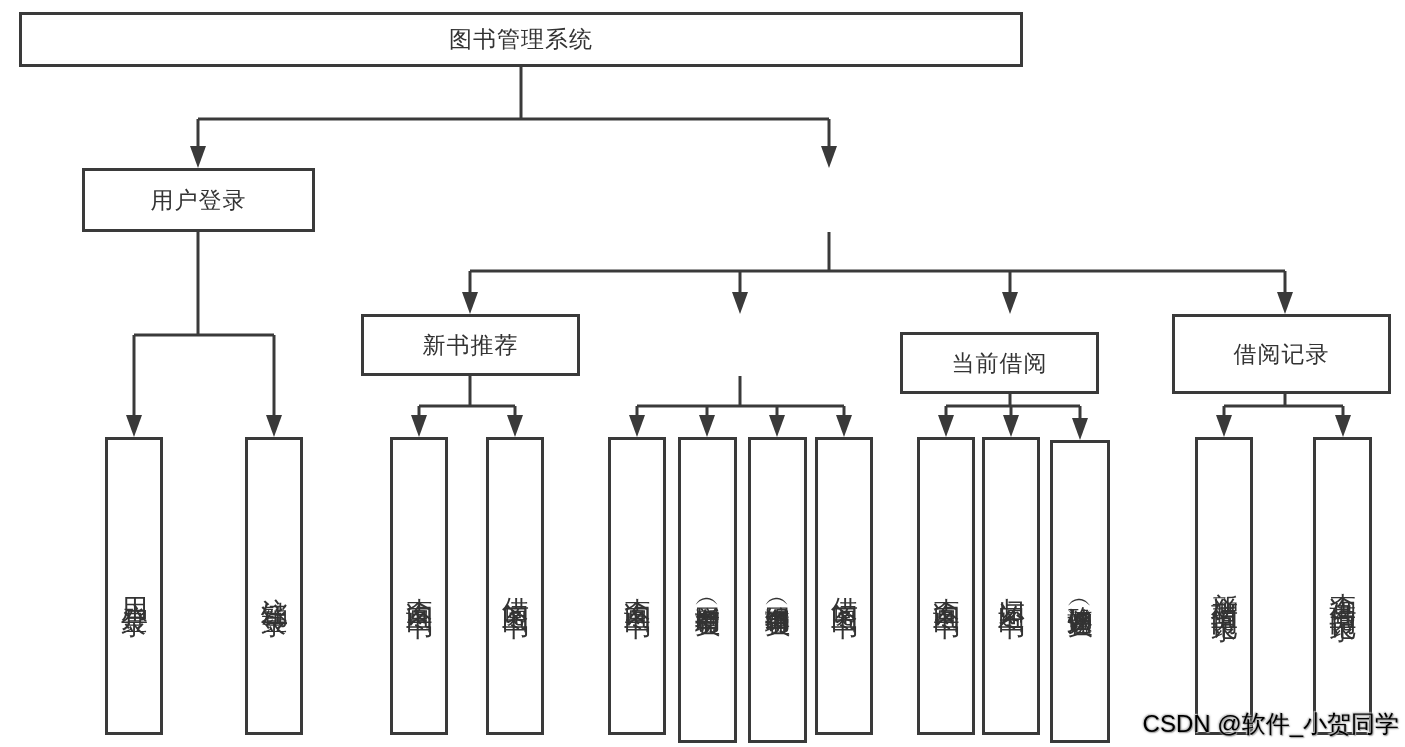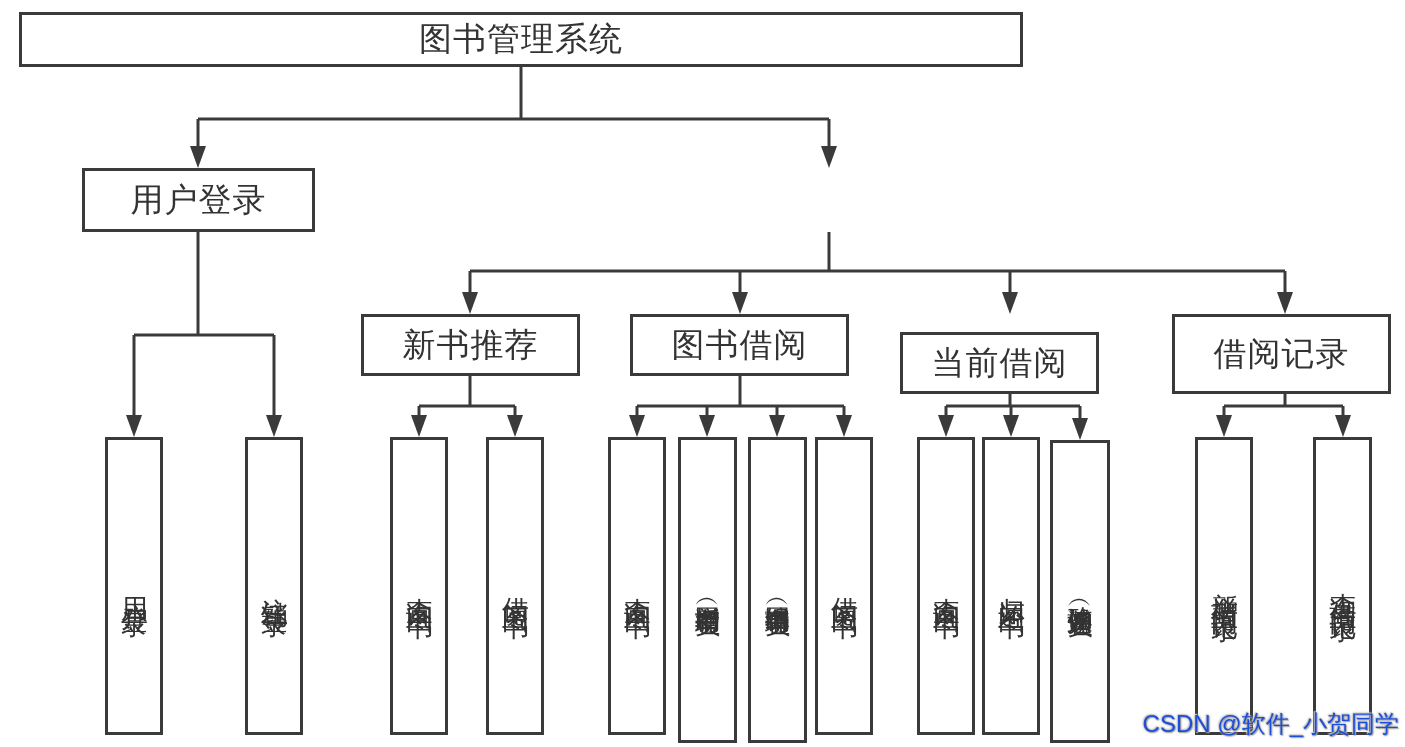--- a/index.html
+++ b/index.html
@@ -6,30 +6,30 @@
   #canvas{
     position:relative;width:1405px;height:747px;background:#ffffff;overflow:hidden;
     font-family:"Liberation Sans", sans-serif;color:#333333;
   }
   #connectors{position:absolute;left:0;top:0;z-index:0;}
   .box{
     position:absolute;box-sizing:border-box;border:3px solid #3a3a3a;background:#ffffff;
     display:flex;align-items:center;justify-content:center;z-index:1;
   }
   .node-label{
-    font-size:33px;letter-spacing:1px;color:#333333;white-space:nowrap;
+    font-size:23px;letter-spacing:1px;color:#333333;white-space:nowrap;
   }
   .vtext{
     writing-mode:vertical-rl;text-orientation:mixed;
     font-size:27px;letter-spacing:5px;color:#333333;line-height:1;
   }
   .vtext.tight{font-size:25px;letter-spacing:1px;}
   #watermark{
     position:absolute;right:6px;top:708px;z-index:3;
-    font-size:24px;color:#1d4ed8;white-space:nowrap;
+    font-size:24px;color:#000000;white-space:nowrap;
     text-shadow:0 0 3px #999999, 1px 1px 1px #aaaaaa, -1px -1px 1px #e0e0e0;
   }
 </style>
 </head>
 <body>
 
 <div id="canvas">
 
   <svg id="connectors" width="1405" height="747">
       <line x1="521" y1="67" x2="521" y2="119" stroke="#3a3a3a" stroke-width="3"></line>
@@ -90,23 +90,20 @@
     <span class="node-label">图书管理系统</span>
   </div>
 
   <div class="box" style="left:82px;top:168px;width:233px;height:64px">
     <span class="node-label">用户登录</span>
   </div>
 
   <div class="box" style="left:361px;top:314px;width:219px;height:62px">
     <span class="node-label">新书推荐</span>
   </div>
-  <div class="box" style="left:630px;top:314px;width:219px;height:62px">
-    <span class="node-label">图书借阅</span>
-  </div>
   <div class="box" style="left:900px;top:332px;width:199px;height:62px">
     <span class="node-label">当前借阅</span>
   </div>
   <div class="box" style="left:1172px;top:314px;width:219px;height:80px">
     <span class="node-label">借阅记录</span>
   </div>
 
   <div class="box" style="left:105px;top:437px;width:58px;height:298px">
     <span class="vtext">用户登录</span>
   </div>

